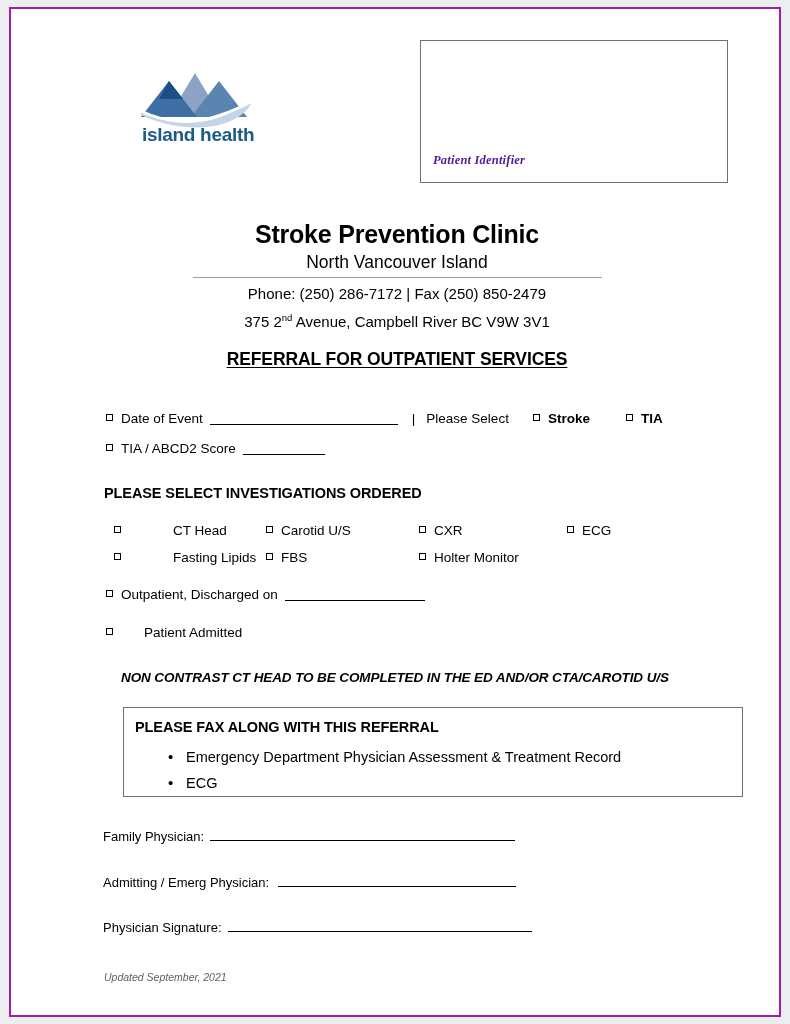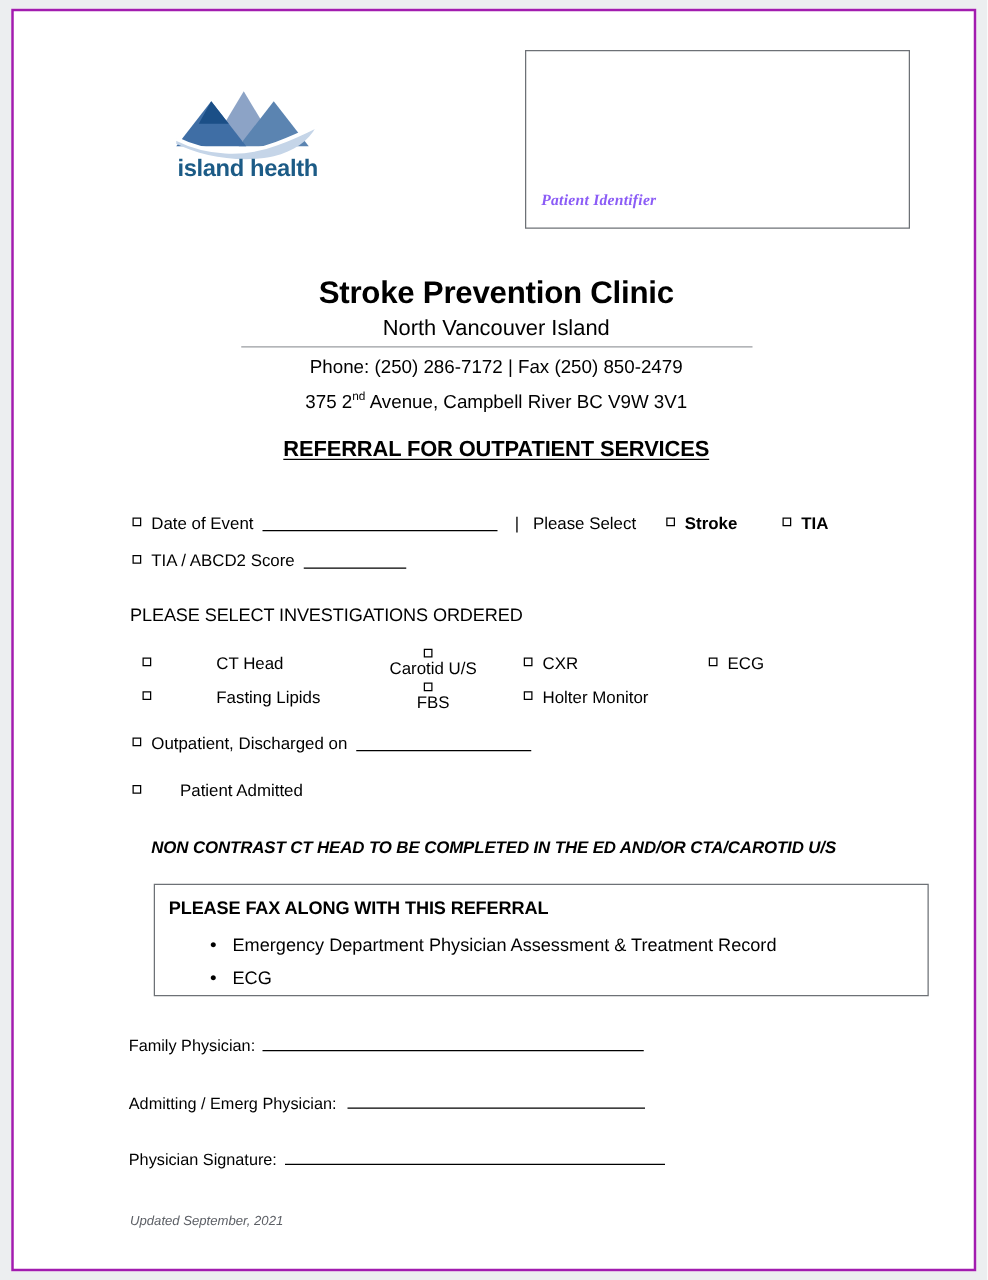--- a/index.html
+++ b/index.html
@@ -57,21 +57,21 @@
     background: #fff;
   }
   .pid-label {
     position: absolute;
     left: 12px;
     bottom: 14px;
     font-family: "Liberation Serif", serif;
     font-style: italic;
     font-weight: 700;
     font-size: 12.5px;
-    color: #8b5cf6;
+    color: #4c1d95;
     letter-spacing: .2px;
     margin-top: 11px;
   }
 
   
   .title-block {
     position: absolute;
     left: 0;
     top: 210px;
     width: 772px;
@@ -162,21 +162,21 @@
 
   
   #row-date      { left: 95px;  top: 402px; }
   #row-abcd2     { left: 95px;  top: 432px; }
 
   .sec-head {
     position: absolute;
     left: 93px;
     top: 476px;
     font-size: 14.5px;
-    font-weight: 400;
+    font-weight: 700;
     letter-spacing: -.1px;
   }
 
   .inv-grid {
     position: absolute;
     left: 103px;
     top: 508px;
     width: 620px;
   }
   .inv-line {
@@ -185,21 +185,21 @@
     align-items: center;
   }
   .inv-cell {
     display: flex;
     align-items: center;
     font-size: 13.5px;
     white-space: nowrap;
   }
   .inv-cell .lbl { margin-left: 8px; }
   .inv-c0 { width: 152px; gap: 44px; }
-  .inv-c1 { width: 153px; flex-direction: column; }
+  .inv-c1 { width: 153px; }
   .inv-c2 { width: 148px; }
   .inv-c3 { width: 120px; }
 
   #row-outpatient { left: 95px;  top: 578px; }
   #row-admitted   { left: 95px;  top: 616px; gap: 23px; }
 
   .notice {
     position: absolute;
     left: 110px;
     top: 661px;

